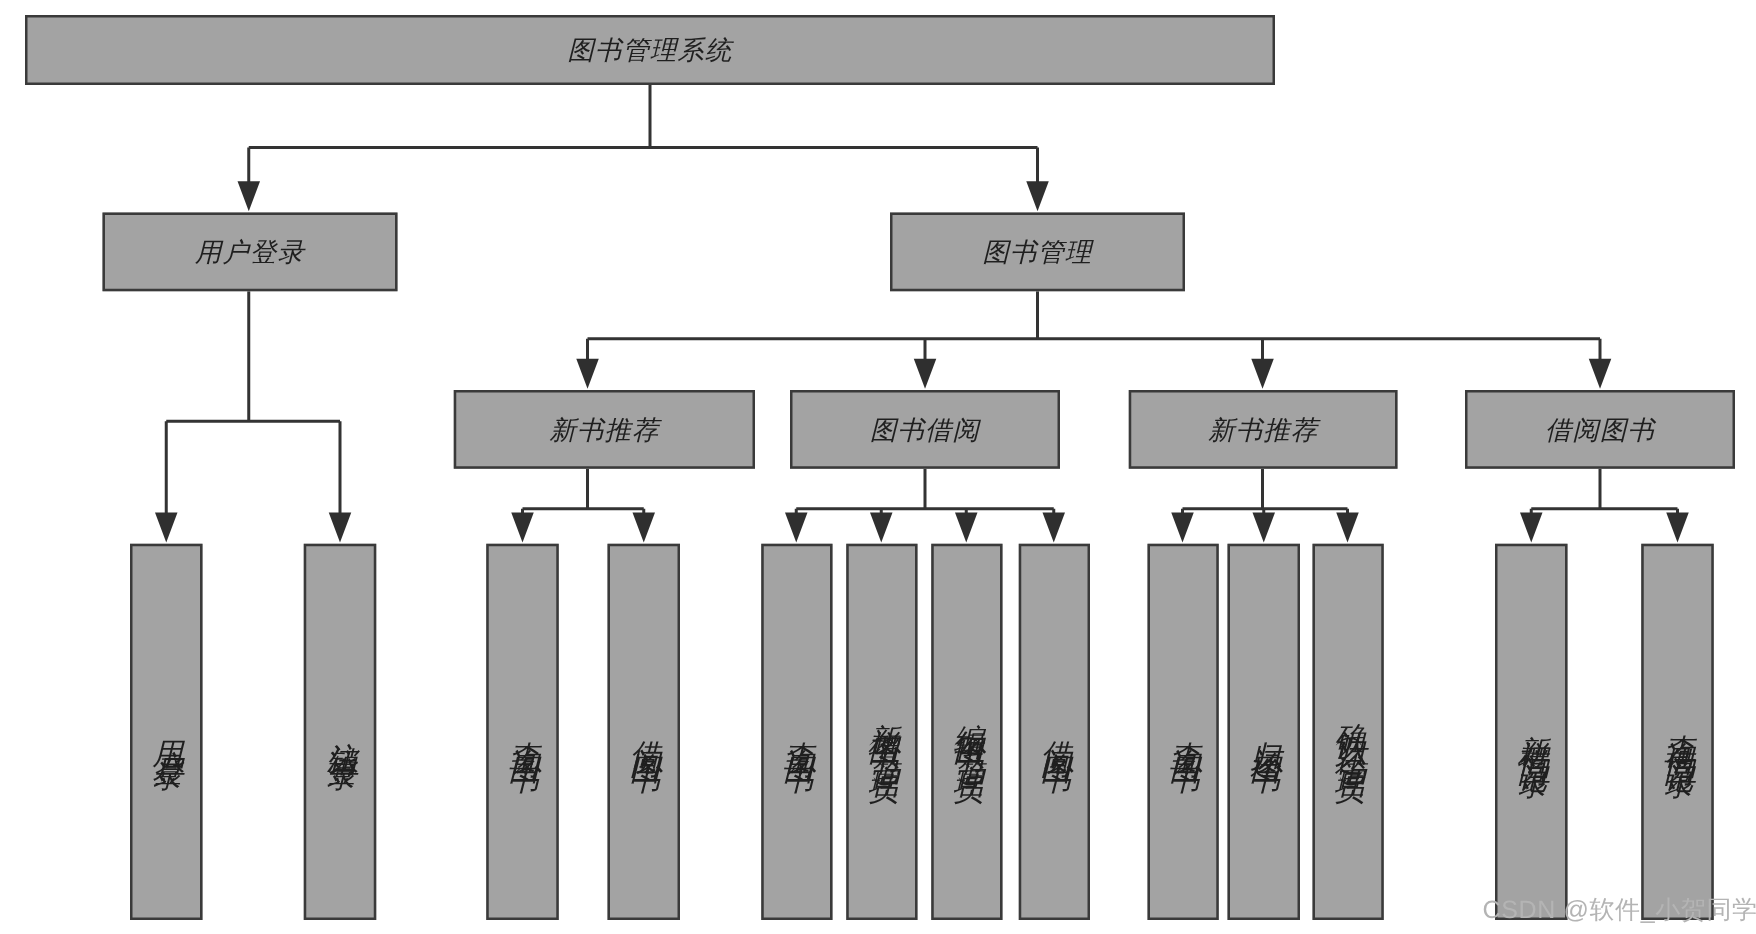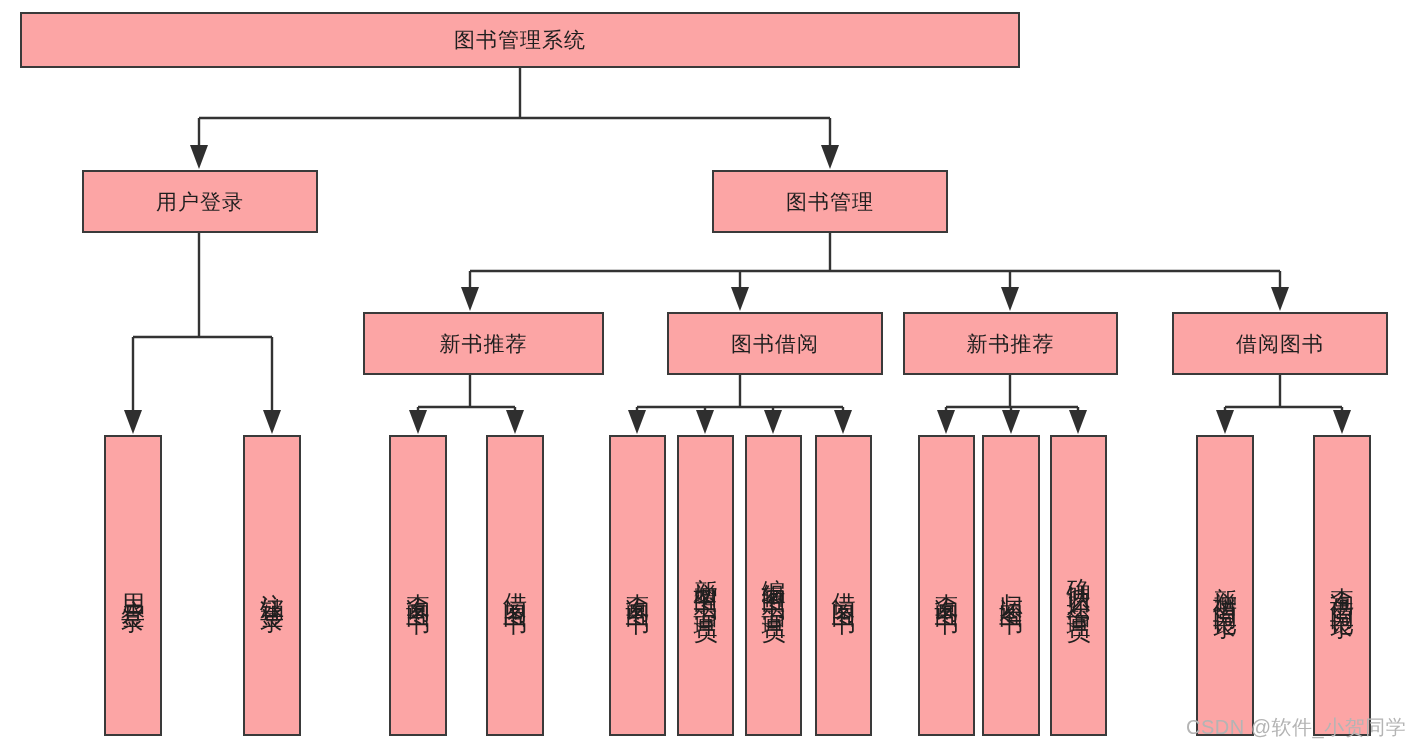--- a/index.html
+++ b/index.html
@@ -15,26 +15,27 @@
   .wires {
     position: absolute;
     left: 0; top: 0;
     width: 1405px; height: 747px;
     pointer-events: none;
   }
   .box {
     position: absolute;
     box-sizing: border-box;
     border: 2.5px solid #3a3a3a;
-    background: #fca5a5;
+    background: #a3a3a3;
     display: flex;
     align-items: center;
     justify-content: center;
     color: #1f1f1f;
     z-index: 2;
+    font-style: italic;
   }
   .hbox {
     font-size: 21px;
     letter-spacing: 1px;
     white-space: nowrap;
   }
   .vbox {
     writing-mode: vertical-rl;
     text-orientation: mixed;
     font-size: 24px;
@@ -96,21 +97,21 @@
       <polygon points="1342,434 1333,410 1351,410"></polygon>
     </g>
   </svg>
 
   <div class="box hbox" style="left:20px; top:12px; width:1000px; height:56px;">图书管理系统</div>
 
   <div class="box hbox" style="left:82px; top:170px; width:236px; height:63px;">用户登录</div>
   <div class="box hbox" style="left:712px; top:170px; width:236px; height:63px;">图书管理</div>
 
   <div class="box hbox" style="left:363px; top:312px; width:241px; height:63px;">新书推荐</div>
-  <div class="box hbox" style="left:667px; top:312px; width:216px; height:63px;">图书借阅</div>
+  <div class="box hbox" style="left:632px; top:312px; width:216px; height:63px;">图书借阅</div>
   <div class="box hbox" style="left:903px; top:312px; width:215px; height:63px;">新书推荐</div>
   <div class="box hbox" style="left:1172px; top:312px; width:216px; height:63px;">借阅图书</div>
 
   <div class="box vbox" style="left:104px; top:435px; width:58px; height:301px;">用户登录</div>
   <div class="box vbox" style="left:243px; top:435px; width:58px; height:301px;">注销登录</div>
 
   <div class="box vbox" style="left:389px; top:435px; width:58px; height:301px;">查询图书</div>
   <div class="box vbox" style="left:486px; top:435px; width:58px; height:301px;">借阅图书</div>
 
   <div class="box vbox" style="left:609px; top:435px; width:57px; height:301px;">查询图书</div>

